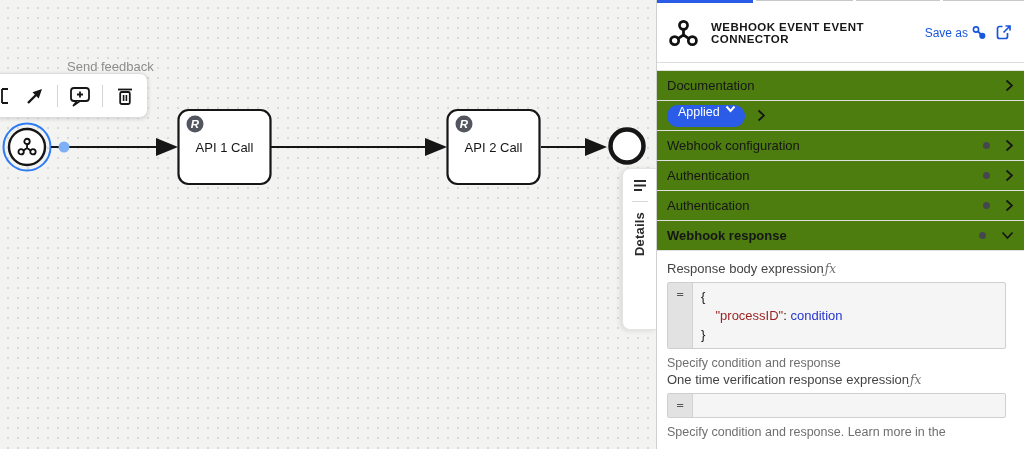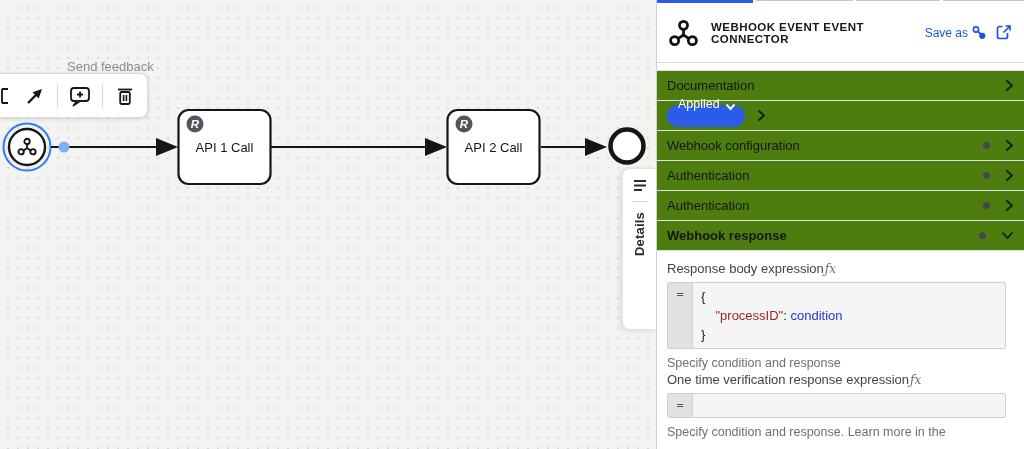--- a/index.html
+++ b/index.html
@@ -38,21 +38,21 @@
   .panel-header{height:60px;display:flex;align-items:center;padding:0 12px 0 10px;border-bottom:1px solid #dcdcdc;}
   .panel-title{font-size:11.5px;font-weight:700;letter-spacing:.45px;color:var(--ink);margin-left:11px;flex:1;}
   .header-actions{display:flex;align-items:center;gap:8px;}
   .save-as{font-size:12px;color:var(--link);cursor:pointer;display:flex;align-items:center;gap:3px;}
   .sections{margin-top:7px;border-top:1px solid var(--border);}
   .section-row{height:30px;display:flex;align-items:center;padding:0 10px;border-bottom:1px solid var(--border);cursor:pointer;background:#4d7c0f;}
   .section-row .lbl{font-size:13px;color:var(--ink);flex:1;}
   .section-row.expanded .lbl{font-weight:700;}
   .dot{width:7px;height:7px;border-radius:50%;background:#45474f;margin-right:15px;}
   .badge{background:var(--accent);color:#fff;font-size:12.5px;border-radius:12px;height:22px;
-    display:flex;align-items:flex-end;gap:5px;padding:0 9px 16px 11px;margin-right:12px;cursor:pointer;}
+    display:flex;align-items:flex-start;gap:5px;padding:0 9px 16px 11px;margin-right:12px;cursor:pointer;}
   .chev{display:block;}
 
   .group-content{padding:10px 18px 0 10px;}
   .field-label{font-size:13px;color:#444;display:flex;align-items:center;gap:1px;margin-bottom:6px;}
   .fx{font-family:"DejaVu Serif",serif;font-style:italic;font-size:12px;color:#6f6f6f;}
   .code-box{display:flex;border:1px solid #cfcfcf;background:#f5f5f5;border-radius:2px;min-height:66px;}
   .code-gutter{width:25px;background:#e2e2e2;border-right:1px solid #d2d2d2;text-align:center;
     font-family:"DejaVu Sans Mono",monospace;font-size:12px;color:#555;padding-top:4px;flex:none;}
   .code-area{font-family:"DejaVu Sans Mono",monospace;font-size:13px;line-height:19px;color:var(--ink);
     padding:4px 8px;white-space:pre;flex:1;}

